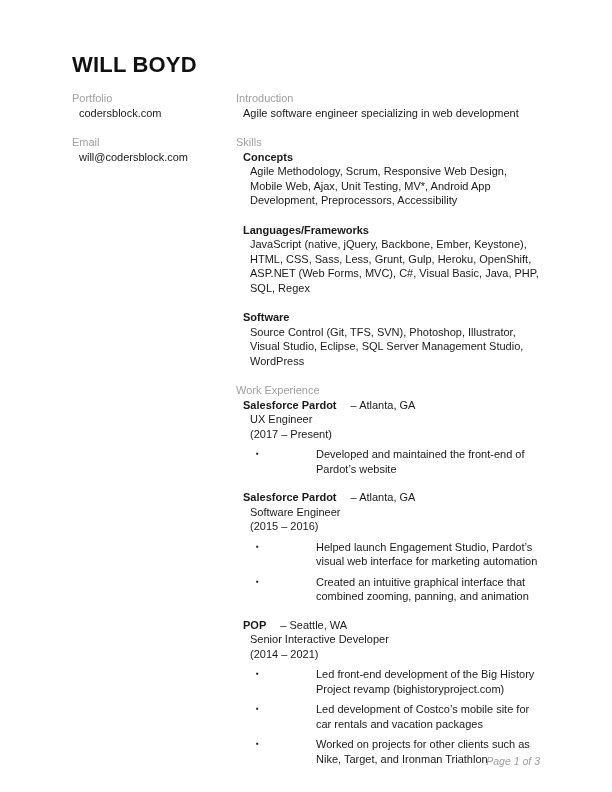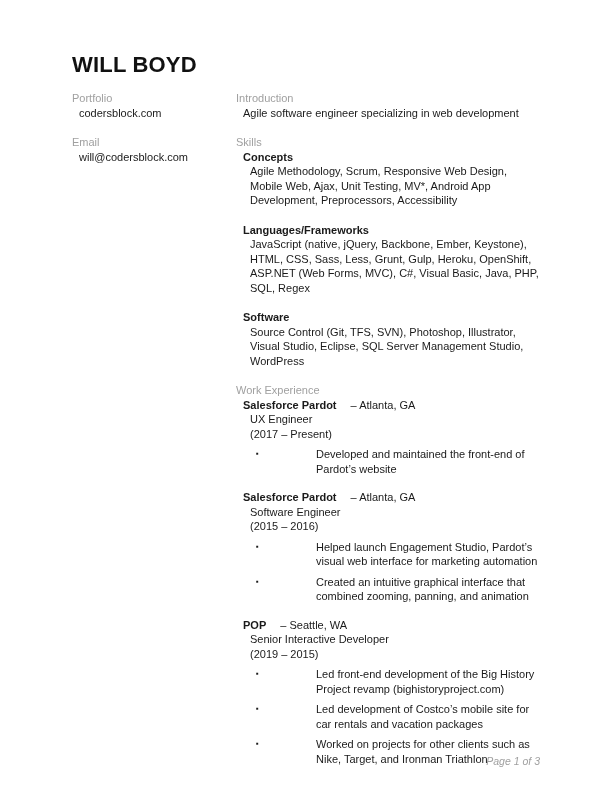--- a/index.html
+++ b/index.html
@@ -150,21 +150,21 @@
           <div class="bullet-row">
             <span class="bullet-marker">▪</span>
             <span class="bullet-text">Created an intuitive graphical interface that combined zooming, panning, and animation</span>
           </div>
         </div>
 
         <div class="job">
           <div class="job-company-line"><span>POP</span><span class="job-location"> – Seattle, WA</span></div>
           <div class="job-title-row">
             <span>Senior Interactive Developer</span>
-            <span>(2019 – 2015)</span>
+            <span>(2014 – 2021)</span>
           </div>
           <div class="bullet-row">
             <span class="bullet-marker">▪</span>
             <span class="bullet-text">Led front-end development of the Big History Project revamp (bighistoryproject.com)</span>
           </div>
           <div class="bullet-row">
             <span class="bullet-marker">▪</span>
             <span class="bullet-text">Led development of Costco’s mobile site for car rentals and vacation packages</span>
           </div>
           <div class="bullet-row">

